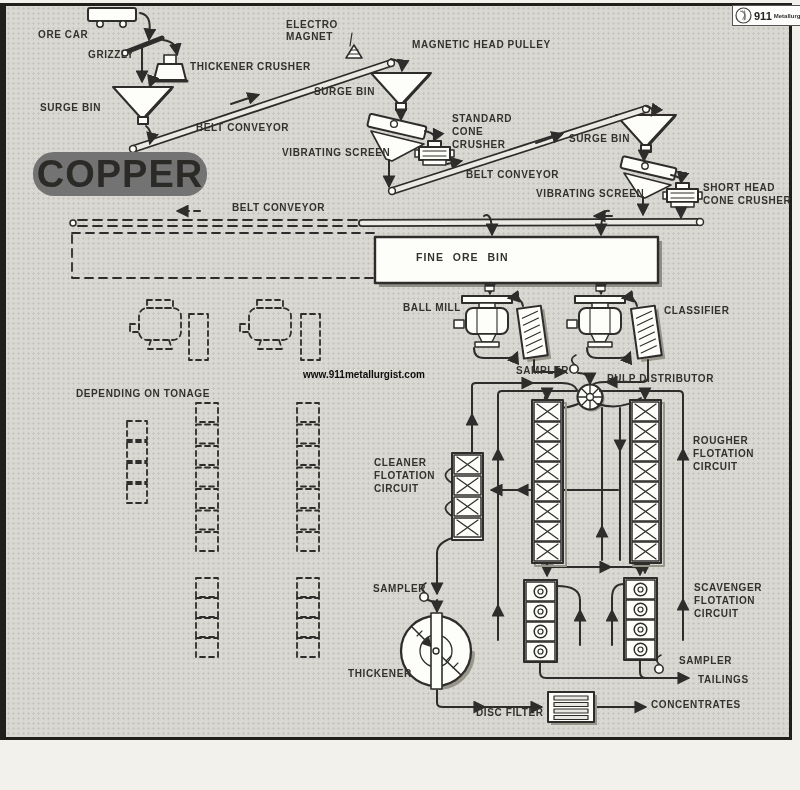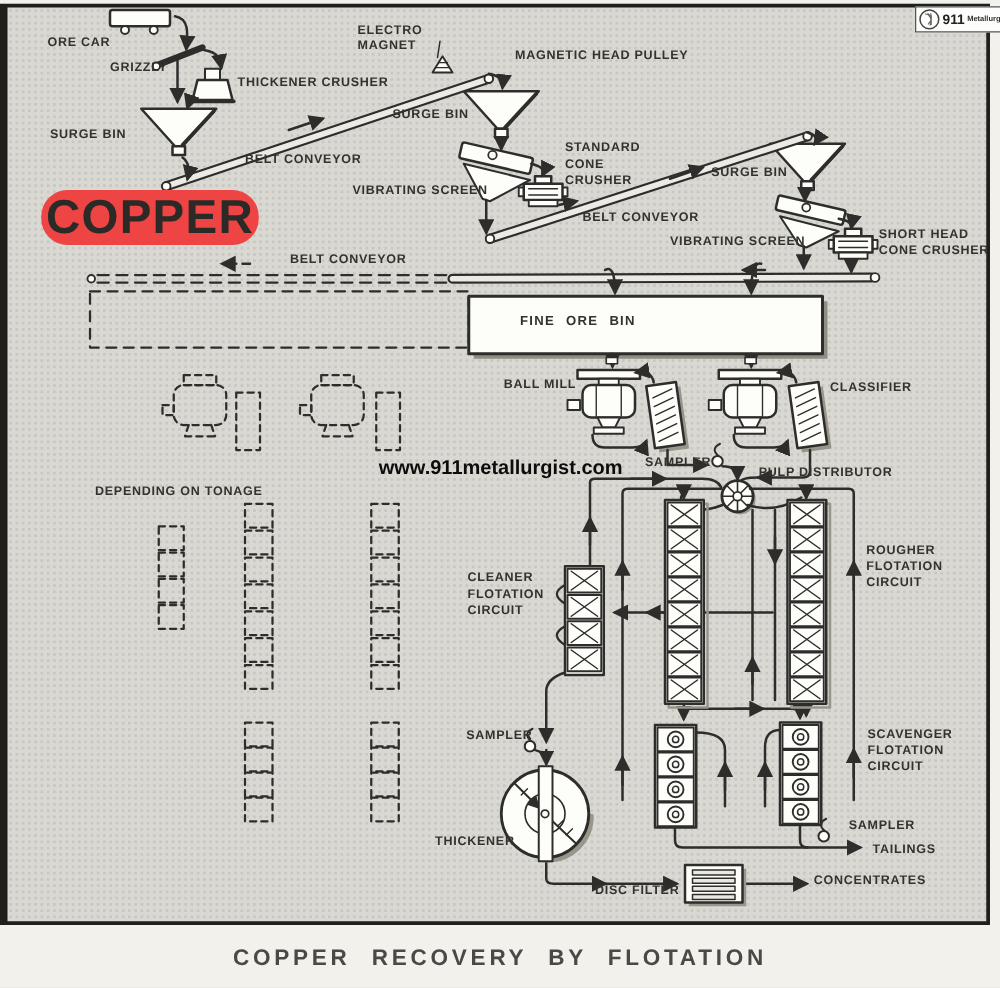--- a/index.html
+++ b/index.html
@@ -10,23 +10,23 @@
          background-image:radial-gradient(rgba(110,108,100,0.16) 1px,transparent 1.2px);
          background-size:5px 5px;
          border-style:solid;border-color:#211f1c;
          border-width:3px 3px 3px 6px;}
   svg.layer{position:absolute;left:0;top:0;pointer-events:none;}
   .lbl{position:absolute;font-weight:700;font-size:10px;line-height:12px;
        color:#34322e;letter-spacing:.6px;white-space:pre-line;}
   .lbl.l3{line-height:13px;}
   .lbl.ctr{text-align:left;}
   .lbl.bin{font-size:10.5px;word-spacing:5px;letter-spacing:1px;margin-left:32px;}
-  .lbl.wm{font-size:16px;letter-spacing:0;color:#0c0c0c;text-transform:none;}
+  .lbl.wm{font-size:10px;letter-spacing:0;color:#0c0c0c;text-transform:none;}
   #copper{position:absolute;left:33px;top:152px;width:174px;height:44px;
-          background:#ef4444;color:#2b2a27;font-weight:700;font-size:38px;
+          background:#737373;color:#2b2a27;font-weight:700;font-size:38px;
           letter-spacing:1px;text-align:center;line-height:44px;
           font-family:"Liberation Sans",sans-serif;border-radius:21px;}
   #caption{position:absolute;left:0;top:756px;width:800px;text-align:center;
            font-weight:700;font-size:18px;color:#4a4946;letter-spacing:3px;
            word-spacing:9px;}
   #logo{position:absolute;left:732px;top:5px;background:#fdfdfb;
         border:1px solid #555;display:flex;align-items:center;
         padding:1px 4px 1px 2px;gap:2px;}
   #logo .n9{font-weight:700;font-size:11px;color:#222;}
   #logo .nm{font-weight:700;font-size:6px;color:#333;}
@@ -405,14 +405,13 @@
 
   <div id="logo">
     <svg width="17" height="17" viewBox="0 0 17 17">
       <circle cx="8.5" cy="8.5" r="7.5" fill="none" stroke="#444" stroke-width="1.2"></circle>
       <path d="M5,4 q6,1 5,9 M7,3.5 q5,3 2,10 M9.5,3.5 q2,5 -2,9" fill="none" stroke="#666" stroke-width="0.9"></path>
     </svg>
     <span class="n9">911</span>
     <span class="nm">Metallurgist</span>
   </div>
 
-  <div id="caption">COPPER RECOVERY BY FLOTATION</div>
 </div>
 
 </body></html>

